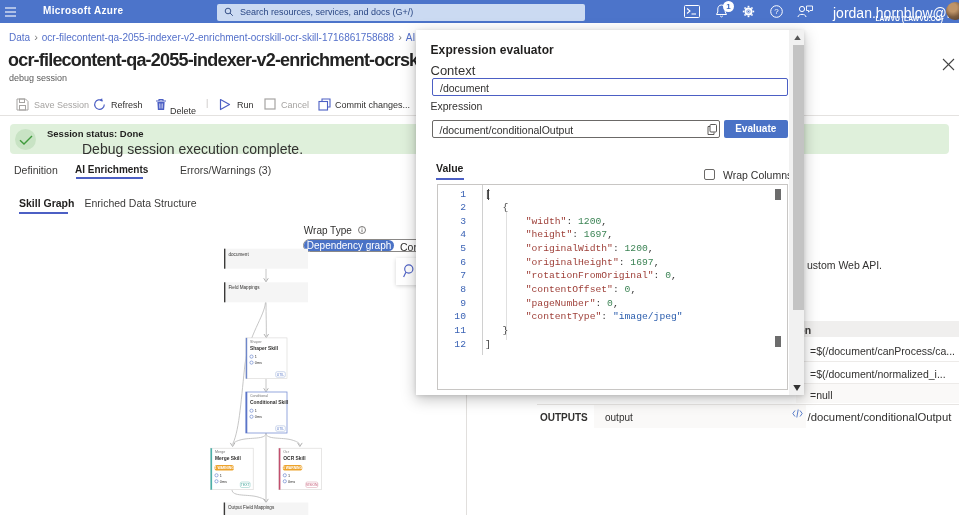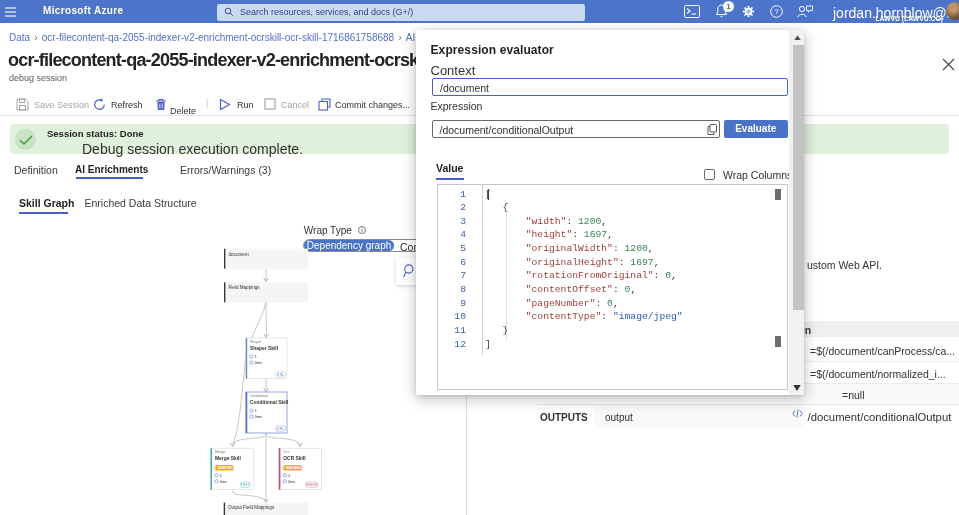--- a/index.html
+++ b/index.html
@@ -244,21 +244,21 @@
 
   <div class="abs" style="left:806.9px;top:259px;font-size:10.5px;color:#323130;">ustom Web API.</div>
 
   <div class="abs" style="left:790px;top:321.4px;width:169px;height:15.4px;background:#f0efee;"></div>
   <div class="abs" style="left:754.5px;top:324px;font-size:10.5px;font-weight:bold;color:#3b3a39;">Expression</div>
   <div class="abs" style="left:810px;top:345px;font-size:10.5px;color:#323130;">=$(/document/canProcess/ca...</div>
   <div class="abs" style="left:790px;top:360.5px;width:169px;height:1px;background:#edebe9;"></div>
   <div class="abs" style="left:810px;top:368px;font-size:10.5px;color:#323130;">=$(/document/normalized_i...</div>
   <div class="abs" style="left:790px;top:383px;width:169px;height:1px;background:#edebe9;"></div>
   <div class="abs" style="left:796px;top:384px;width:163px;height:18.5px;background:#faf9f8;"></div>
-  <div class="abs" style="left:810px;top:388.5px;font-size:10.5px;color:#323130;margin-left:32px;">=null</div>
+  <div class="abs" style="left:810px;top:388.5px;font-size:10.5px;color:#323130;">=null</div>
   <div class="abs" style="left:537px;top:403.5px;width:422px;height:1px;background:#e7e5e3;"></div>
 
   <div class="abs" style="left:594px;top:404.5px;width:365px;height:23px;background:#faf9f8;"></div>
   <div class="abs" style="left:806px;top:404.5px;width:153px;height:23px;background:#fff;"></div>
   <div class="abs" style="left:540px;top:412px;font-size:10px;font-weight:bold;color:#323130;">OUTPUTS</div>
   <div class="abs" style="left:597px;top:412px;font-size:10px;color:#323130;margin-left:8px;">output</div>
   <svg class="abs" style="left:792px;top:409px" width="11" height="9" viewBox="0 0 11 9">
     <path d="M3 1.5 L0.8 4.5 L3 7.5 M8 1.5 L10.2 4.5 L8 7.5 M6.2 0.5 L4.8 8.5" fill="none" stroke="#4a72c6" stroke-width="0.9"></path>
   </svg>
   <div class="abs" style="left:807.5px;top:410.5px;font-size:11.3px;color:#323130;">/document/conditionalOutput</div>

